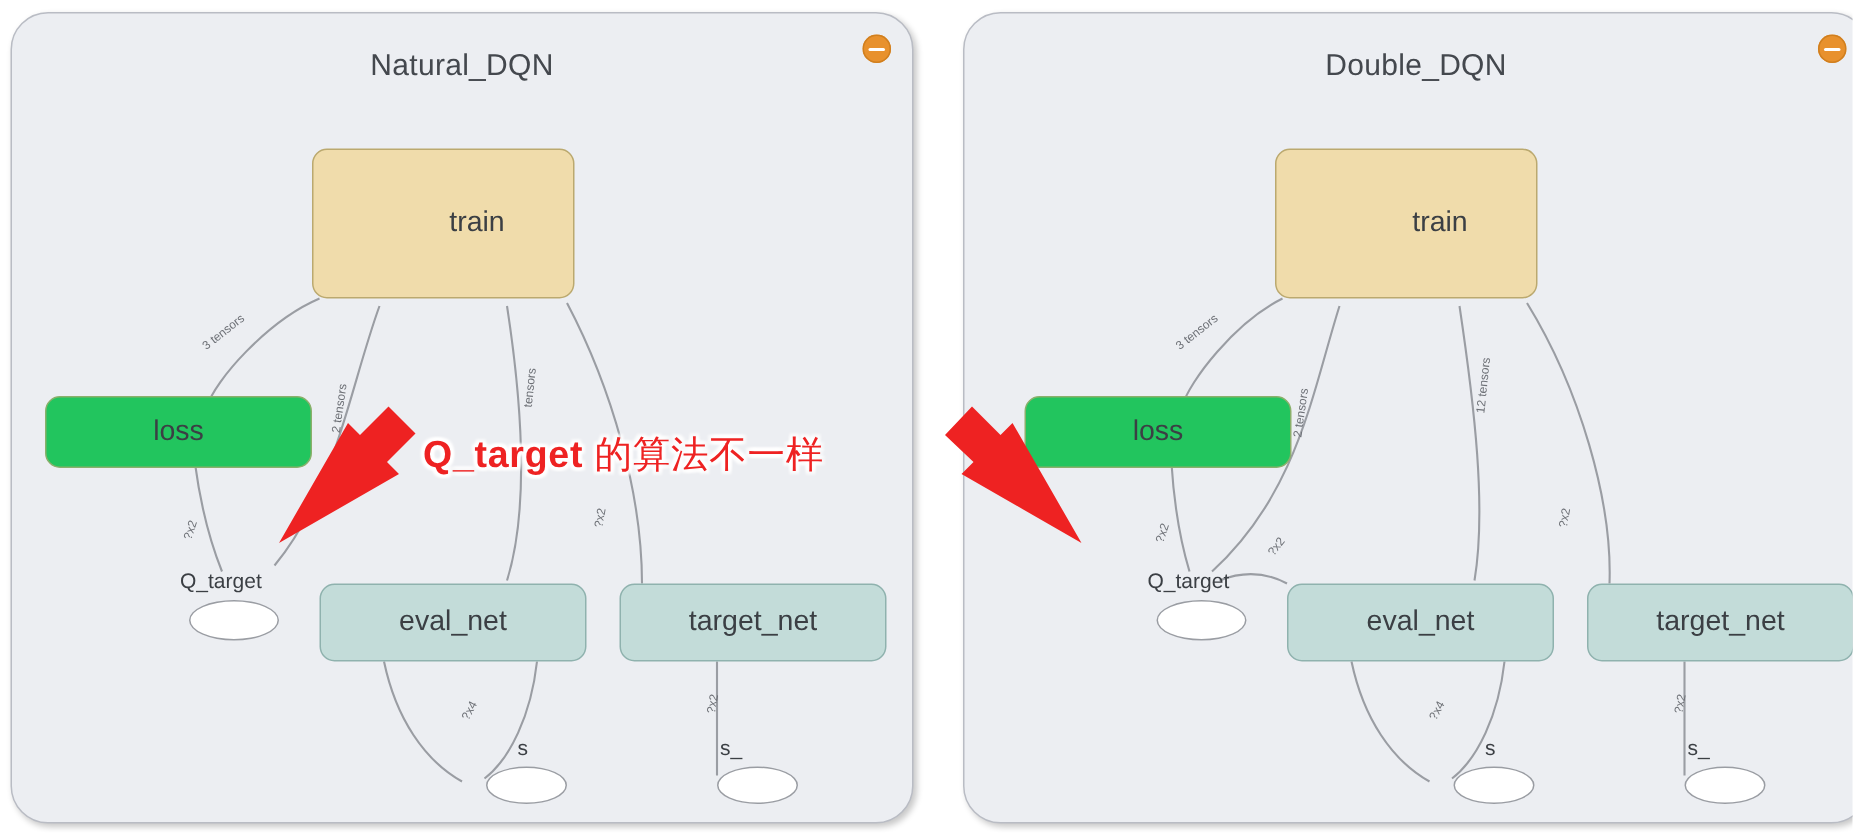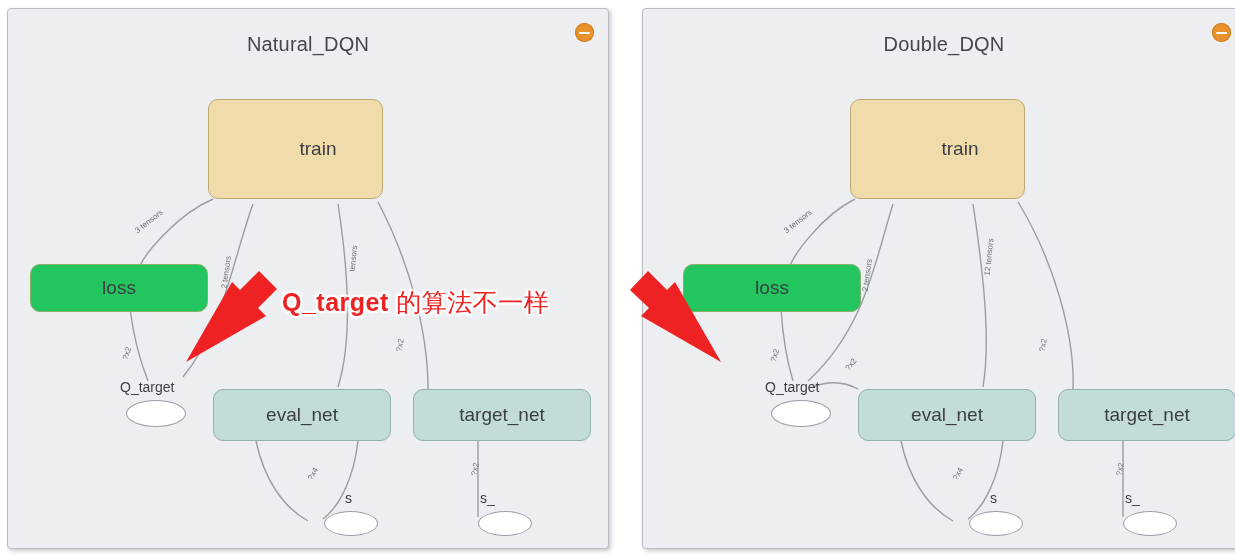--- a/index.html
+++ b/index.html
@@ -10,21 +10,21 @@
     overflow:hidden;
   }
   .stage{position:relative;width:1235px;height:555px;}
 
   .panel{
     position:absolute;
     top:8px;
     height:539px;
     background:#eceef2;
     border:1.5px solid #b9bcc4;
-    border-radius:4px;
+    border-radius:25px;
     box-shadow:2px 2px 4px rgba(0,0,0,0.22);
     overflow:hidden;
   }
   .panel.left{left:7px;width:600px;}
   .panel.right{left:642px;width:602px;}
 
   .panel-title{
     position:absolute;
     top:24px;left:0;width:100%;
     text-align:center;

